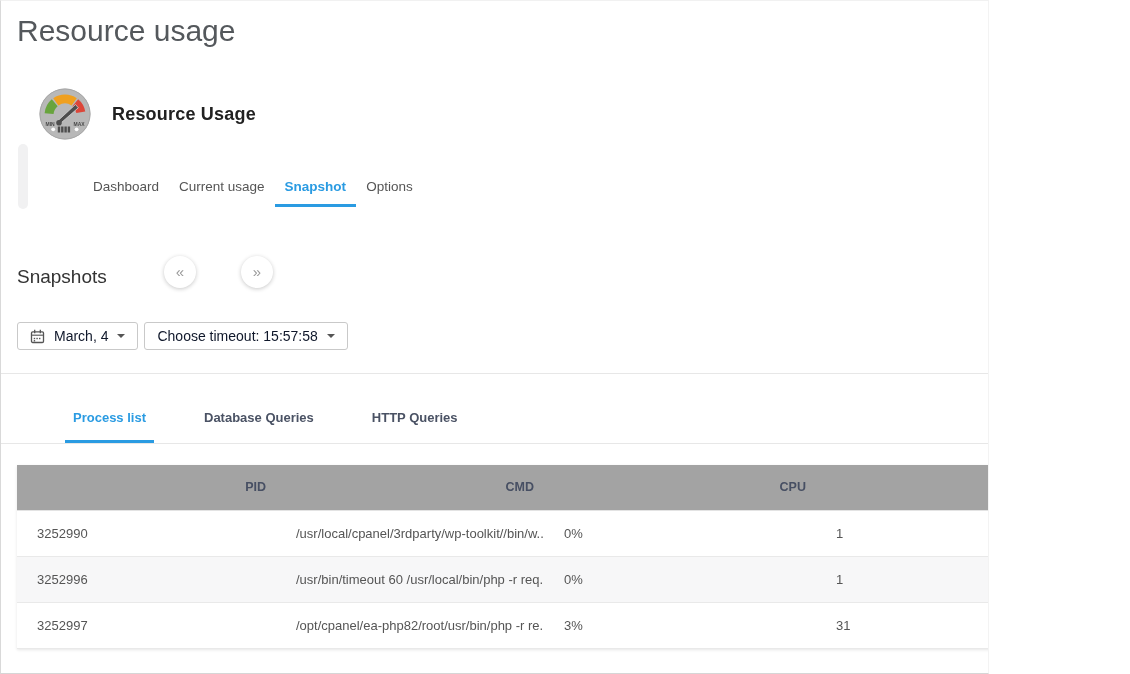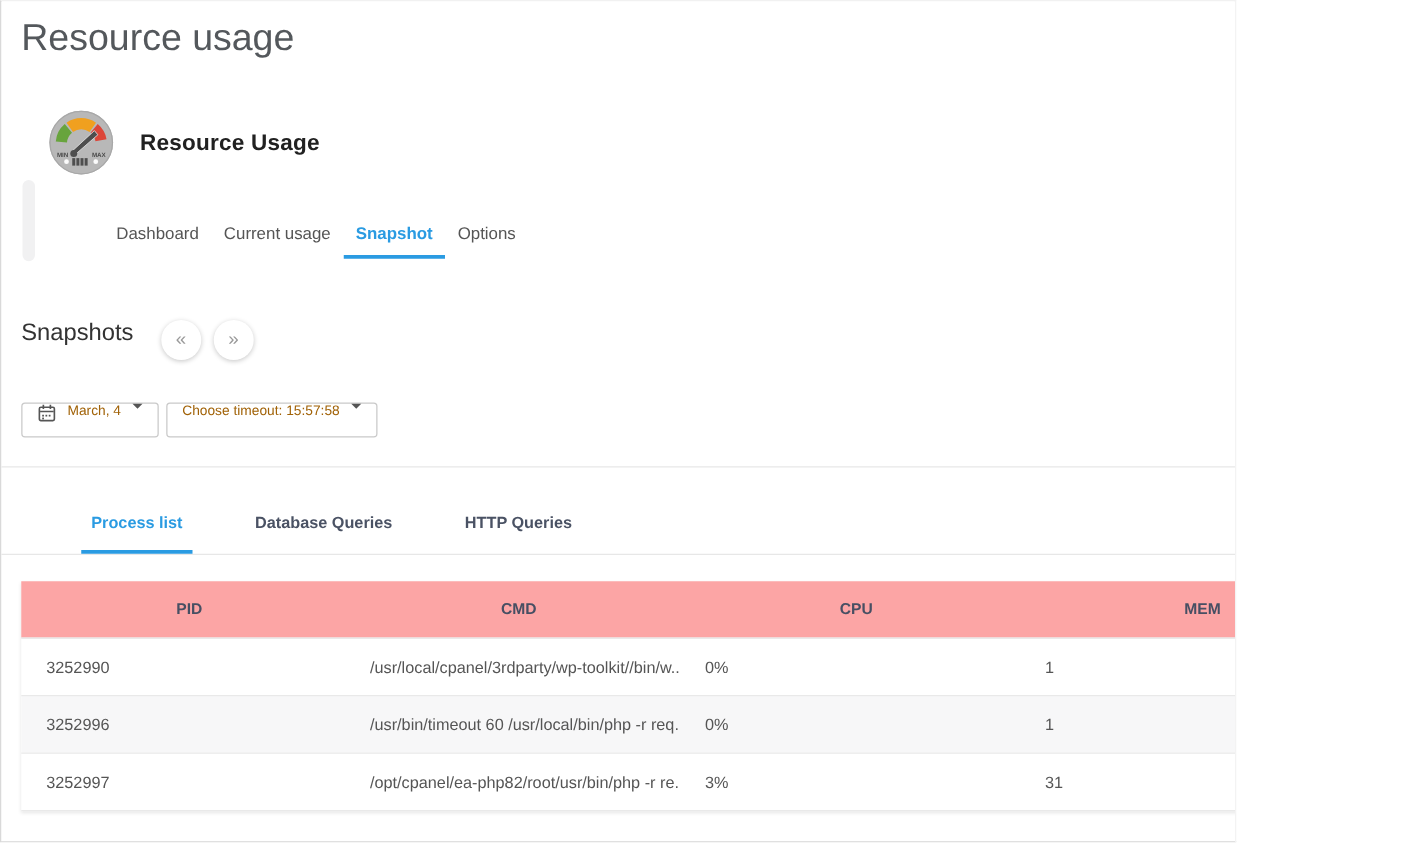--- a/index.html
+++ b/index.html
@@ -67,23 +67,24 @@
     white-space: nowrap;
   }
   .nav-tab.active {
     color: #2a9be2;
     font-weight: 700;
     border-bottom: 3px solid #2a9be2;
   }
   
   .snapshots-row {
     display: flex;
-    align-items: flex-start;
+    align-items: flex-end;
     margin: 45px 0 0 16px;
     height: 32px;
+    gap: 35px;
   }
   .snapshots-heading {
     font-size: 19px;
     font-weight: 400;
     color: #333;
   }
   .circle-btn {
     width: 32px;
     height: 32px;
     border-radius: 50%;
@@ -100,27 +101,28 @@
   .circle-btn:first-of-type { margin-left: 22px; }
   .circle-btn + .circle-btn { margin-left: 10px; }
   
   .controls-row {
     display: flex;
     margin: 34px 0 0 16px;
     height: 28px;
   }
   .selector-btn {
     display: inline-flex;
+    align-items: center;
     height: 28px;
     padding: 0 12px;
     background: #fff;
     border: 1px solid #c9c9c9;
     border-radius: 3px;
-    font-size: 11px;
-    color: #a16207;
+    font-size: 14px;
+    color: #0f172a;
     cursor: pointer;
     font-family: inherit;
     white-space: nowrap;
   }
   .selector-btn + .selector-btn { margin-left: 6px; }
   .cal-icon { margin-right: 9px; display: inline-flex; }
   .caret-down {
     display: inline-block;
     margin-left: 9px;
     width: 0; height: 0;
@@ -161,22 +163,22 @@
     table-layout: fixed;
     box-shadow: 0 1px 3px rgba(0,0,0,0.10);
     background: #fff;
   }
   .process-table col.c1 { width: 259px; }
   .process-table col.c2 { width: 268px; }
   .process-table col.c3 { width: 272px; }
   .process-table col.c4 { width: 282px; }
   .process-table th {
     height: 45px;
-    background: #fca5a5;
-    text-align: center;
+    background: #a3a3a3;
+    text-align: right;
     padding: 0 10px 0 20px;
     font-size: 12.5px;
     font-weight: 700;
     color: #474f63;
     border-bottom: 1px solid #e3e3e3;
   }
   .process-table td {
     height: 46px;
     padding: 0 10px 0 20px;
     font-size: 13px;

